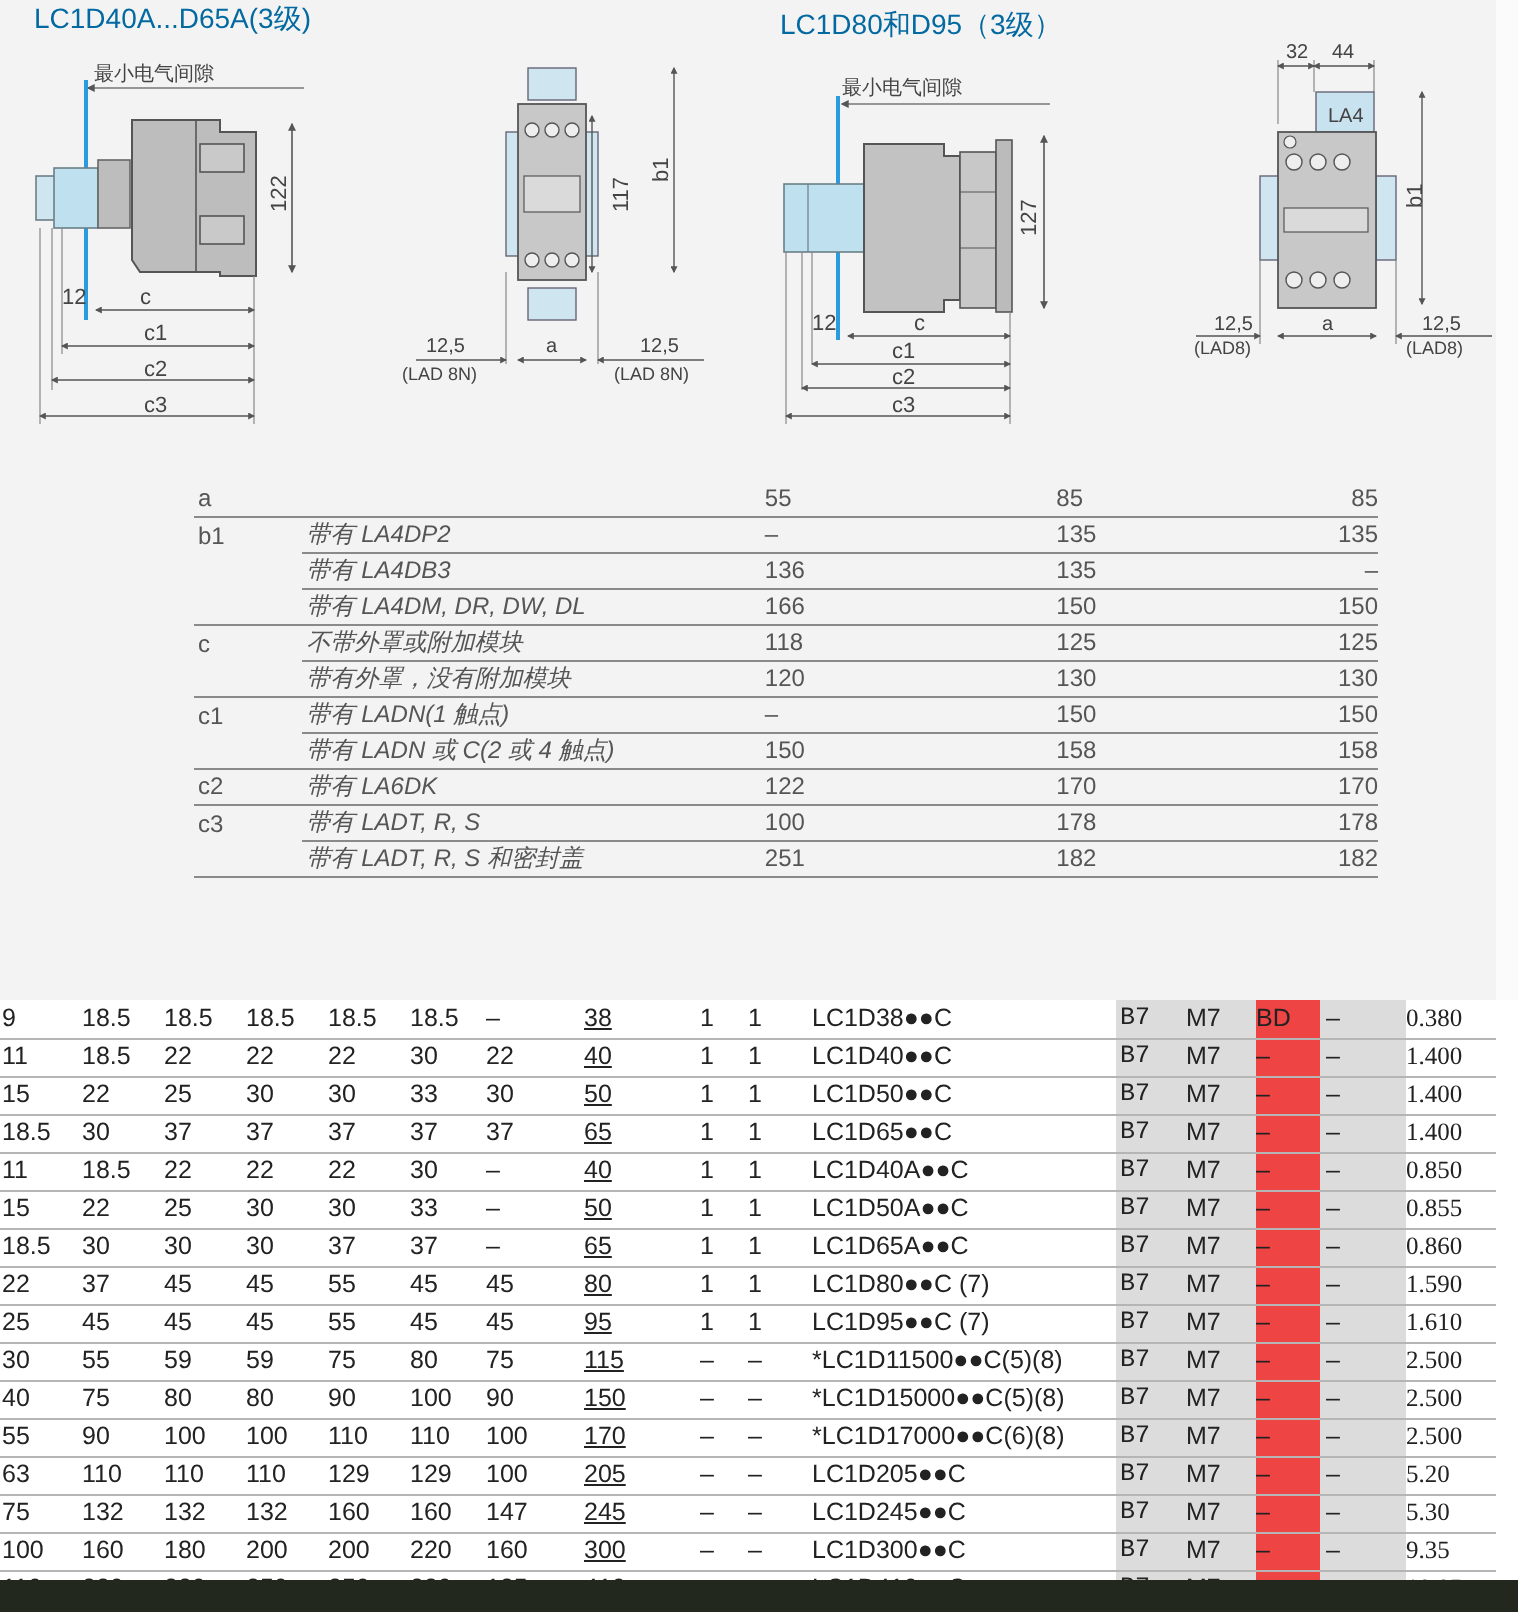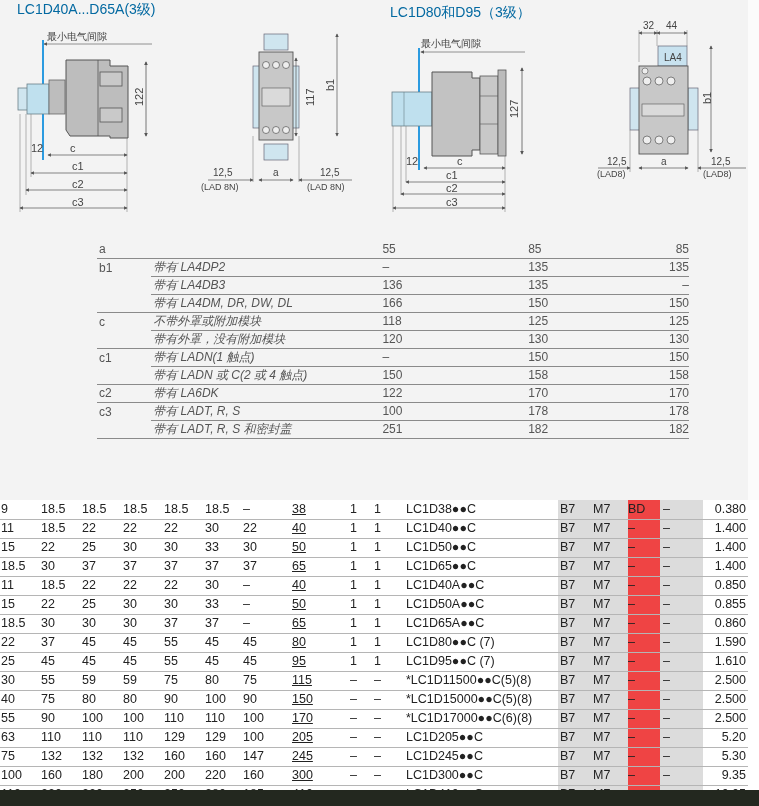--- a/index.html
+++ b/index.html
@@ -33,25 +33,25 @@
   .prod-table td.c1 { width: 41px; }
   .prod-table td.c2 { width: 41px; }
   .prod-table td.c3 { width: 41px; }
   .prod-table td.c4 { width: 41px; }
   .prod-table td.c5 { width: 38px; }
   .prod-table td.c6 { width: 49px; }
   .prod-table td.c7 { width: 58px; text-decoration: underline; }
   .prod-table td.c8 { width: 24px; }
   .prod-table td.c9 { width: 32px; }
   .prod-table td.c10 { width: 152px; }
-  .prod-table td.c11 { width: 35px; background: #dcdcdc; padding-left: 2px; }
+  .prod-table td.c11 { width: 35px; background: #dcdcdc; padding-left: 2px; font-family: Liberation Mono, monospace; }
   .prod-table td.c12 { width: 35px; background: #dcdcdc; }
   .prod-table td.c13 { width: 32px; background: #ef4444; }
   .prod-table td.c14 { width: 43px; background: #dcdcdc; padding-left: 3px; }
-  .prod-table td.c15 { width: 45px; text-align: right; padding-right: 2px; }
+  .prod-table td.c15 { width: 45px; padding-right: 2px; font-family: Liberation Serif, serif; }
 
   .bottom-bar { position: absolute; left: 0; top: 790px; width: 759px; height: 16px; background: #23281f; }
 </style>
 </head>
 <body>
 
 <div class="upper"></div>
 <div class="upper-strip"></div>
 
 <div class="title" style="left:17px; top:1px;">LC1D40A...D65A(3级)</div>

